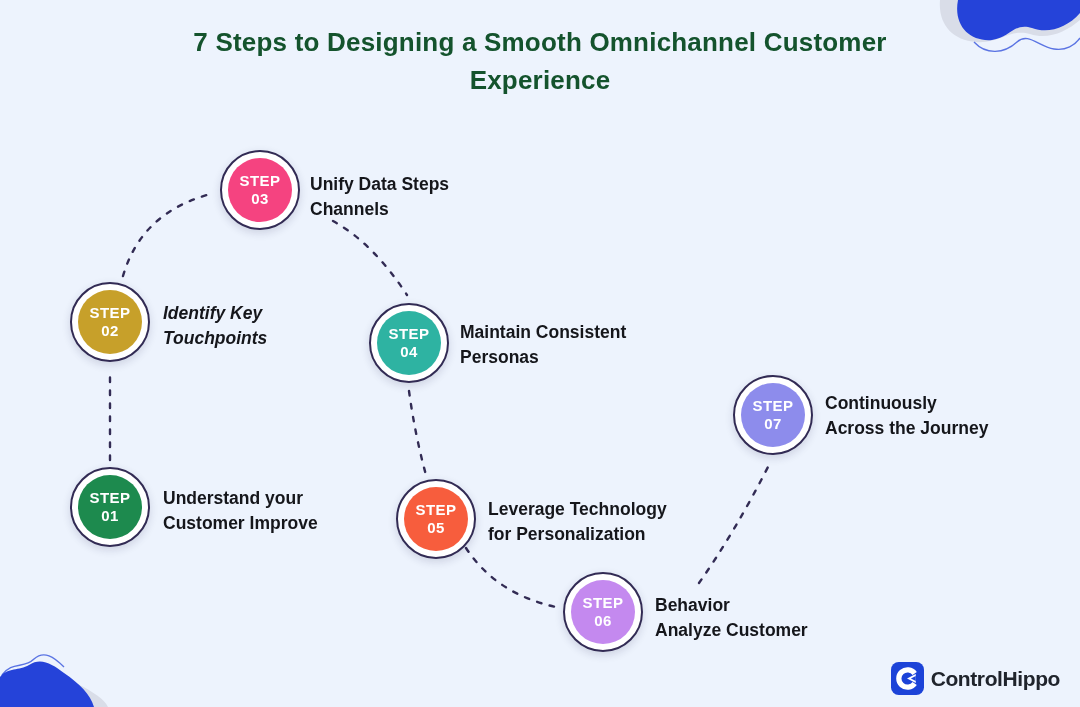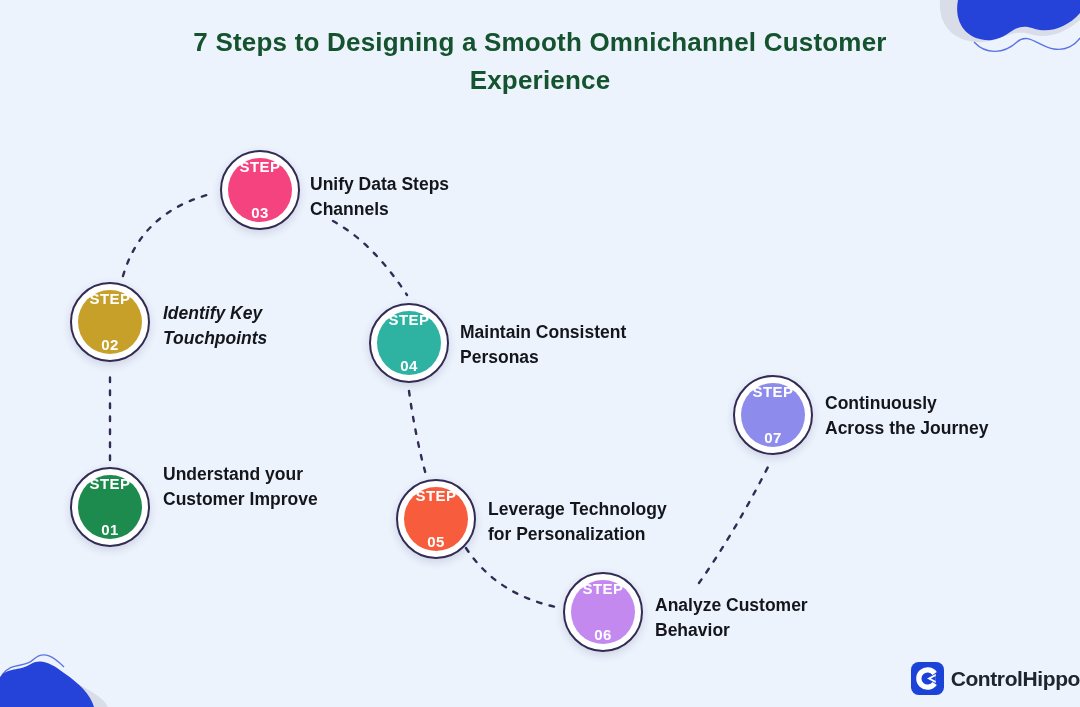--- a/index.html
+++ b/index.html
@@ -20,34 +20,34 @@
     stroke-dasharray:4.5 8.5; stroke-linecap:round;
   }
   .badge {
     position:absolute; width:80px; height:80px; border-radius:50%;
     background:#fff; border:2px solid var(--line,#322b54);
     display:flex; align-items:center; justify-content:center;
     box-shadow:0 3px 8px rgba(40,35,80,.16);
   }
   .badge-inner {
     width:64px; height:64px; border-radius:50%;
-    display:flex; flex-direction:column; align-items:center; justify-content:space-between;
+    display:flex; flex-direction:column; align-items:center; justify-content:center;
     color:#fff; font-weight:700; font-size:15px; line-height:1.2; letter-spacing:.5px;
   }
   .step-label {
     position:absolute; font-size:17.5px; font-weight:600;
     color:#15161b; line-height:1.4; white-space:nowrap;
   }
   .blob-tr { position:absolute; top:0; right:0; }
   .blob-bl { position:absolute; bottom:0; left:0; }
   .blob-fill { fill:var(--blob,#2543d9); }
   .blob-shadow { fill:#d9dde8; }
   .blob-line { fill:none; stroke:#5b74e3; stroke-width:1.4; }
   .logo {
-    position:absolute; right:0; bottom:12px;
+    position:absolute; right:20px; bottom:12px;
     display:flex; align-items:center; gap:7px;
   }
   .logo-icon-bg { fill:var(--brandblue,#1c43d8); }
   .logo-text {
     font-size:21px; font-weight:800; color:#20242c; letter-spacing:-0.4px;
   }
 </style>
 </head>
 <body>
 
@@ -74,21 +74,21 @@
     <path d="M466,548 Q496,594 556,607"></path>
     <path d="M699,583 Q735,532 770,463"></path>
   </svg>
 
   <div class="badge" style="left:70px; top:467px;">
     <div class="badge-inner" style="background: rgb(29, 138, 78);">
       <span>STEP</span>
       <span>01</span>
     </div>
   </div>
-  <div class="step-label" style="left:163px; top:462px;">
+  <div class="step-label" style="left:163px; top:486px;">
     <div>Understand your</div>
     <div>Customer Improve</div>
   </div>
 
   <div class="badge" style="left:70px; top:282px;">
     <div class="badge-inner" style="background: rgb(199, 160, 42);">
       <span>STEP</span>
       <span>02</span>
     </div>
   </div>
@@ -130,22 +130,22 @@
     <div>for Personalization</div>
   </div>
 
   <div class="badge" style="left:563px; top:572px;">
     <div class="badge-inner" style="background: rgb(196, 137, 239);">
       <span>STEP</span>
       <span>06</span>
     </div>
   </div>
   <div class="step-label" style="left:655px; top:593px;">
+    <div>Behavior</div>
     <div>Analyze Customer</div>
-    <div>Behavior</div>
   </div>
 
   <div class="badge" style="left:733px; top:375px;">
     <div class="badge-inner" style="background: rgb(141, 140, 236);">
       <span>STEP</span>
       <span>07</span>
     </div>
   </div>
   <div class="step-label" style="left:825px; top:391px;">
     <div>Continuously</div>

